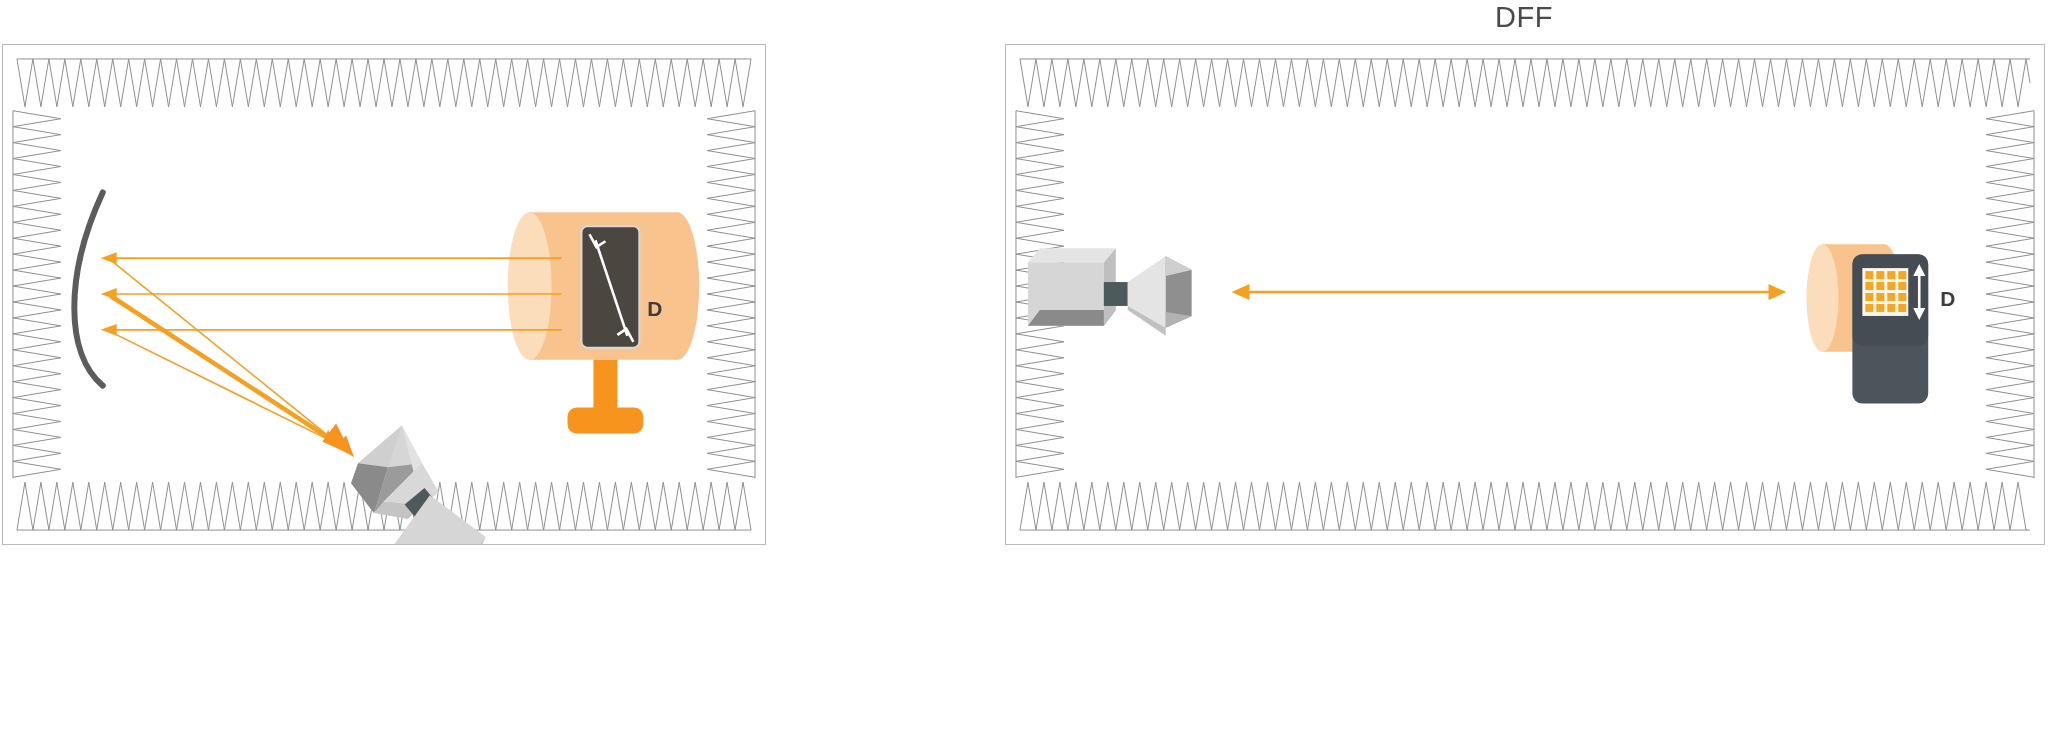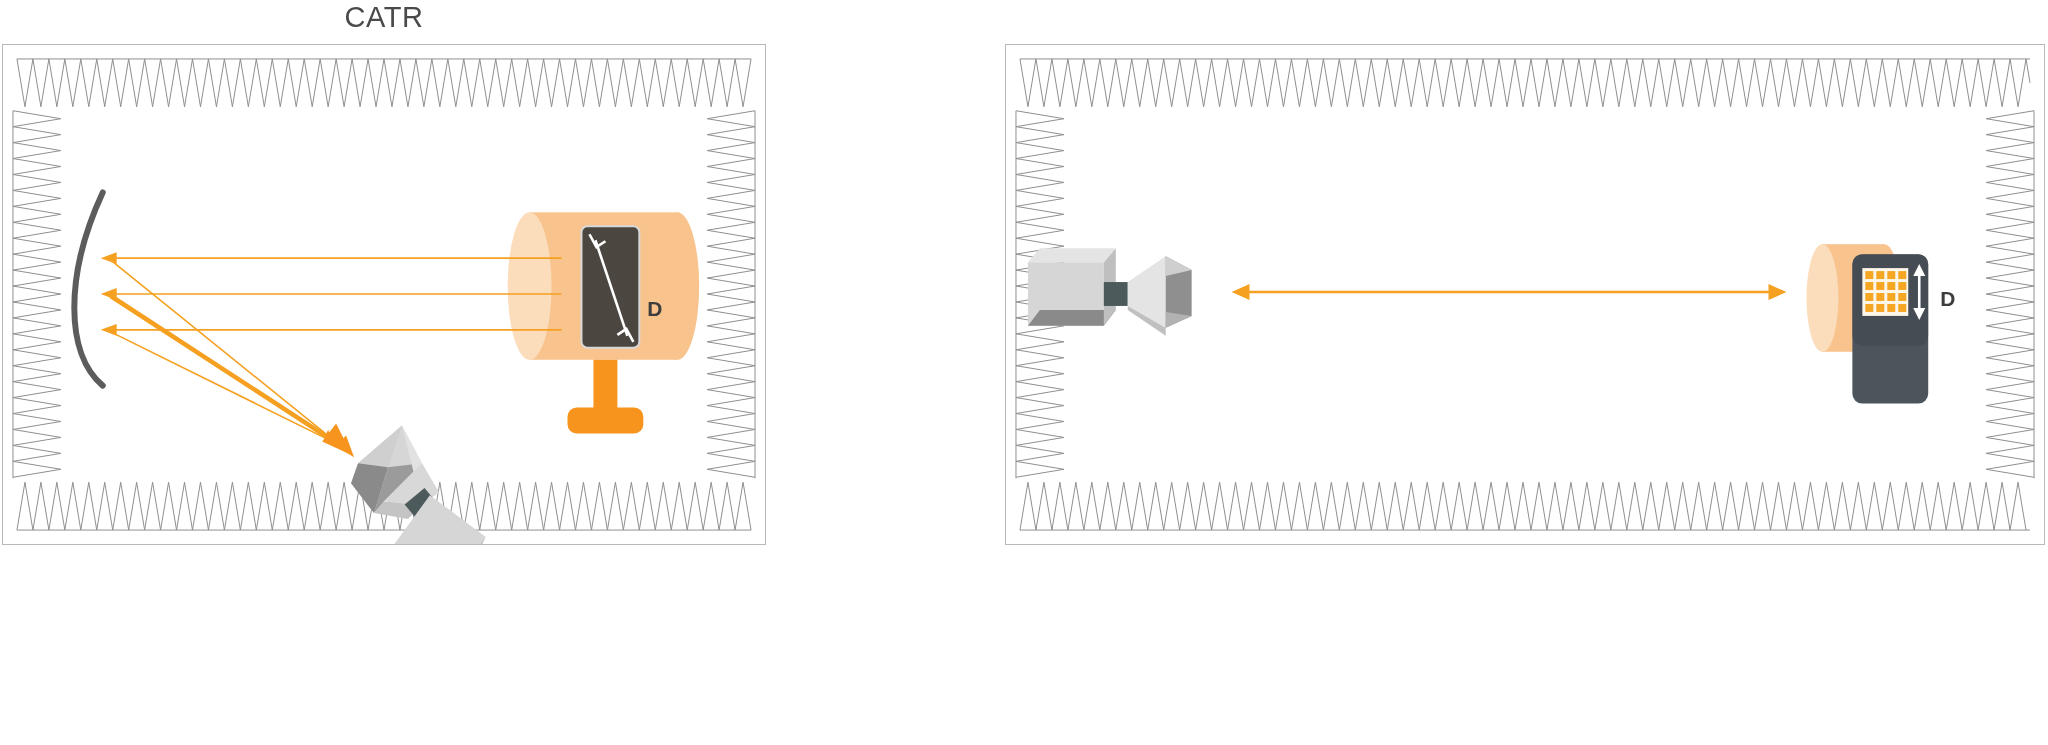--- a/index.html
+++ b/index.html
@@ -55,21 +55,21 @@
     font-size: 21px;
     font-weight: bold;
     fill: #3d3d3d;
   }
 </style>
 </head>
 <body>
 
 <div id="root">
 
-  <div class="panel-title" id="title-catr">CATR</div>
+  <div class="panel-title" id="title-dff">DFF</div>
 
   <div class="chamber" id="chamber-catr">
     <svg class="svg-layer" viewBox="0 0 764 501" preserveAspectRatio="none">
 
       <g stroke="#8f8f8f" stroke-width="1" fill="none">
         <line x1="14" y1="14" x2="750" y2="14"></line>
         <path d="M14,14 L22,62 L30,14 L38,62 L46,14 L54,62 L62,14 L70,62 L78,14 L86,62 L94,14 L102,62 L110,14 L118,62 L126,14 L134,62 L142,14 L150,62 L158,14 L166,62 L174,14 L182,62 L190,14 L198,62 L206,14 L214,62 L222,14 L230,62 L238,14 L246,62 L254,14 L262,62 L270,14 L278,62 L286,14 L294,62 L302,14 L310,62 L318,14 L326,62 L334,14 L342,62 L350,14 L358,62 L366,14 L374,62 L382,14 L390,62 L398,14 L406,62 L414,14 L422,62 L430,14 L438,62 L446,14 L454,62 L462,14 L470,62 L478,14 L486,62 L494,14 L502,62 L510,14 L518,62 L526,14 L534,62 L542,14 L550,62 L558,14 L566,62 L574,14 L582,62 L590,14 L598,62 L606,14 L614,62 L622,14 L630,62 L638,14 L646,62 L654,14 L662,62 L670,14 L678,62 L686,14 L694,62 L702,14 L710,62 L718,14 L726,62 L734,14 L742,62 L750,14"></path>
       </g>
 
       <g stroke="#8f8f8f" stroke-width="1" fill="none">

